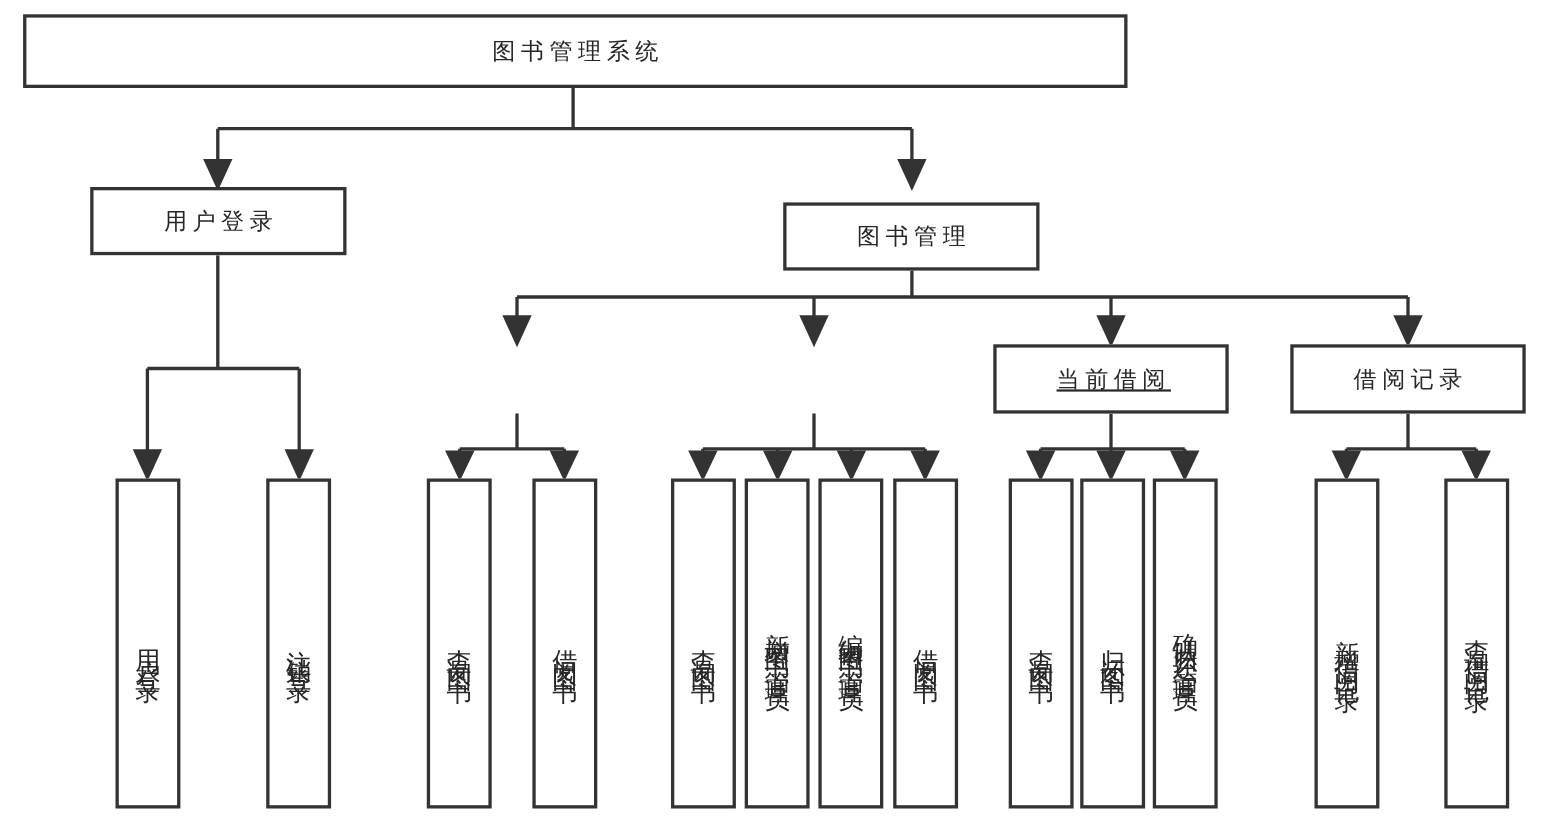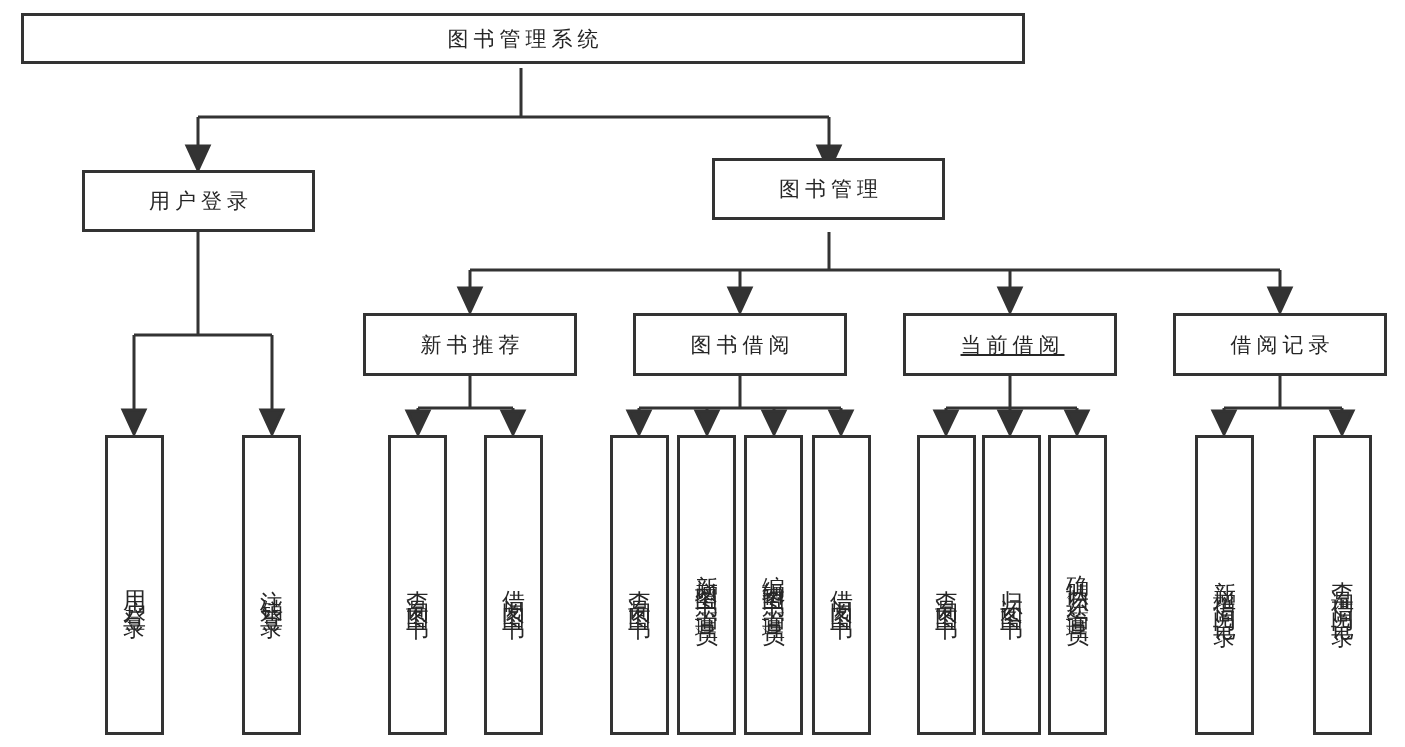--- a/index.html
+++ b/index.html
@@ -115,37 +115,31 @@
       <polygon points="1066,411 1088,411 1077,434"></polygon>
     </g>
 
     <g stroke="#333333" stroke-width="3" fill="#333333">
       <path d="M1280 376 V408 M1224 408 H1342 M1224 408 V412 M1342 408 V412" fill="none"></path>
       <polygon points="1213,411 1235,411 1224,434"></polygon>
       <polygon points="1331,411 1353,411 1342,434"></polygon>
     </g>
   </svg>
 
-  <div class="node" style="left:21px; top:13px; width:1004px; height:51px;">
+  <div class="node" style="left:21px; top:13px; width:1004px; height:67px;">
     <span class="h-text">图书管理系统</span>
   </div>
 
   <div class="node" style="left:82px; top:170px; width:233px; height:62px;">
     <span class="h-text">用户登录</span>
   </div>
-  <div class="node" style="left:712px; top:158px; width:233px; height:62px;">
+  <div class="node" style="left:712px; top:184px; width:233px; height:62px;">
     <span class="h-text">图书管理</span>
   </div>
 
-  <div class="node" style="left:363px; top:313px; width:214px; height:63px;">
-    <span class="h-text">新书推荐</span>
-  </div>
-  <div class="node" style="left:633px; top:313px; width:214px; height:63px;">
-    <span class="h-text">图书借阅</span>
-  </div>
   <div class="node" style="left:903px; top:313px; width:214px; height:63px;text-decoration:underline;">
     <span class="h-text">当前借阅</span>
   </div>
   <div class="node" style="left:1173px; top:313px; width:214px; height:63px;">
     <span class="h-text">借阅记录</span>
   </div>
 
   <div class="node leaf" style="left:105px;">
     <span class="v-text">用户登录</span>
   </div>

